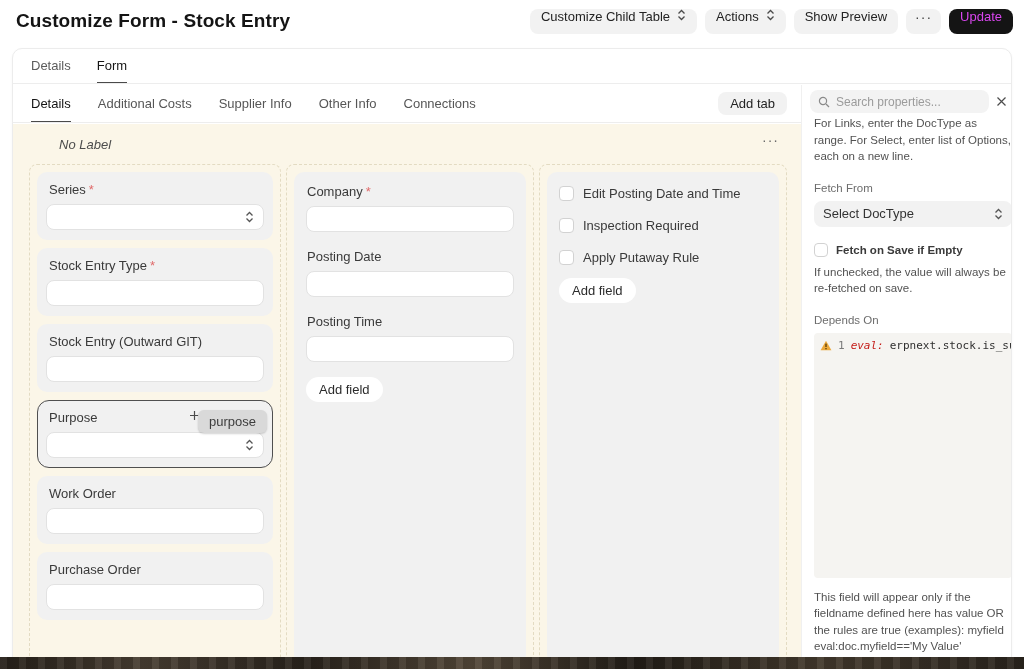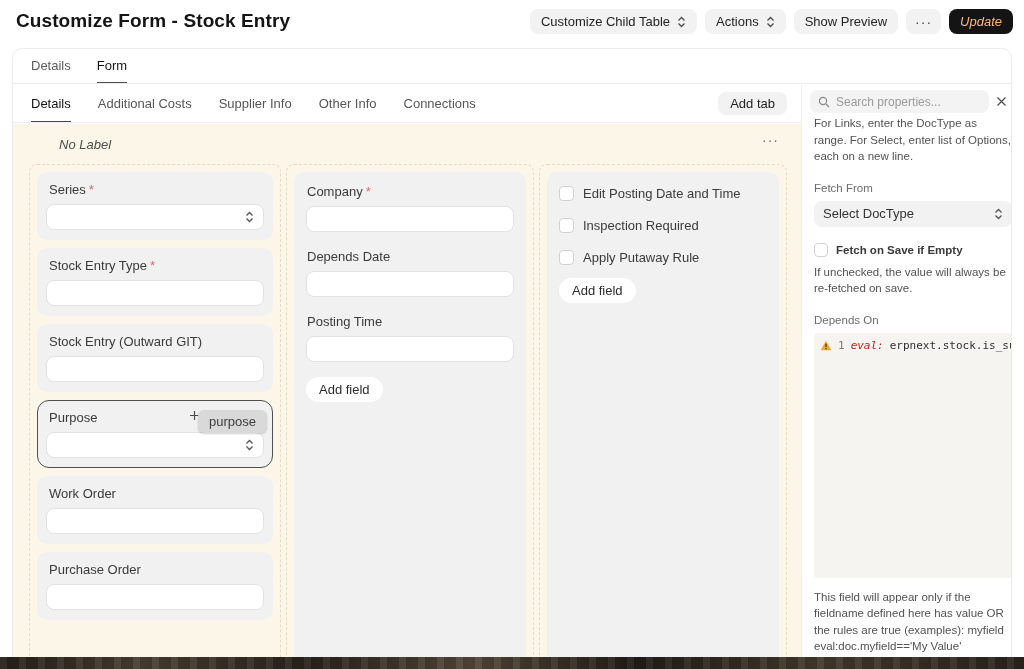--- a/index.html
+++ b/index.html
@@ -2,23 +2,23 @@
 <html><head>
 <meta charset="utf-8">
 <style>
   * { margin:0; padding:0; box-sizing:border-box; }
   html,body { width:1024px; height:669px; overflow:hidden; }
   body { font-family:"Liberation Sans", sans-serif; background:#ffffff; position:relative; color:#1f1f1f; }
 
   
   .page-title { position:absolute; left:16px; top:10px; font-size:19px; font-weight:700; color:#141414; letter-spacing:.1px; }
   .header-actions { position:absolute; top:9px; right:11px; display:flex; gap:8px; align-items:center; }
-  .btn { display:inline-flex; align-items:center; gap:7px; background:#f2f2f2; color:#232323;
+  .btn { display:inline-flex; align-items:flex-start; gap:7px; background:#f2f2f2; color:#232323;
          font-size:13px; height:25px; padding:0 11px; border-radius:8px; cursor:pointer; white-space:nowrap; }
-  .btn.dark { background:#141414; color:#fdba74;font-style:italic; }
+  .btn.dark { background:#141414; color:#d946ef; }
   .btn.icon-only { padding:0 9px; color:#454545; font-size:14px; letter-spacing:1px; }
   .chev { display:inline-flex; flex-direction:column; }
 
   
   .card { position:absolute; left:12px; top:48px; width:1000px; height:630px; background:#fff;
           border:1px solid #ececec; border-radius:10px; overflow:hidden; box-shadow:0 1px 3px rgba(0,0,0,.04); }
 
   .doc-tabs { position:absolute; left:0; top:0; width:100%; height:35px; border-bottom:1px solid #ededed;
               display:flex; gap:26px; padding-left:18px; }
   .dtab { font-size:13px; color:#5c5c5c; line-height:34px; cursor:pointer; }
@@ -235,21 +235,21 @@
 
       </div>
 
       <div class="fieldname-badge">purpose</div>
 
       <div class="col col2">
         <div class="panel">
           <div class="flabel"><span>Company</span><span class="req">*</span></div>
           <div class="finput"></div>
           <div class="gap"></div>
-          <div class="flabel">Depends Date</div>
+          <div class="flabel">Posting Date</div>
           <div class="finput"></div>
           <div class="gap"></div>
           <div class="flabel">Posting Time</div>
           <div class="finput"></div>
           <div><span class="add-field-btn">Add field</span></div>
         </div>
       </div>
 
       <div class="col col3">
         <div class="panel">

